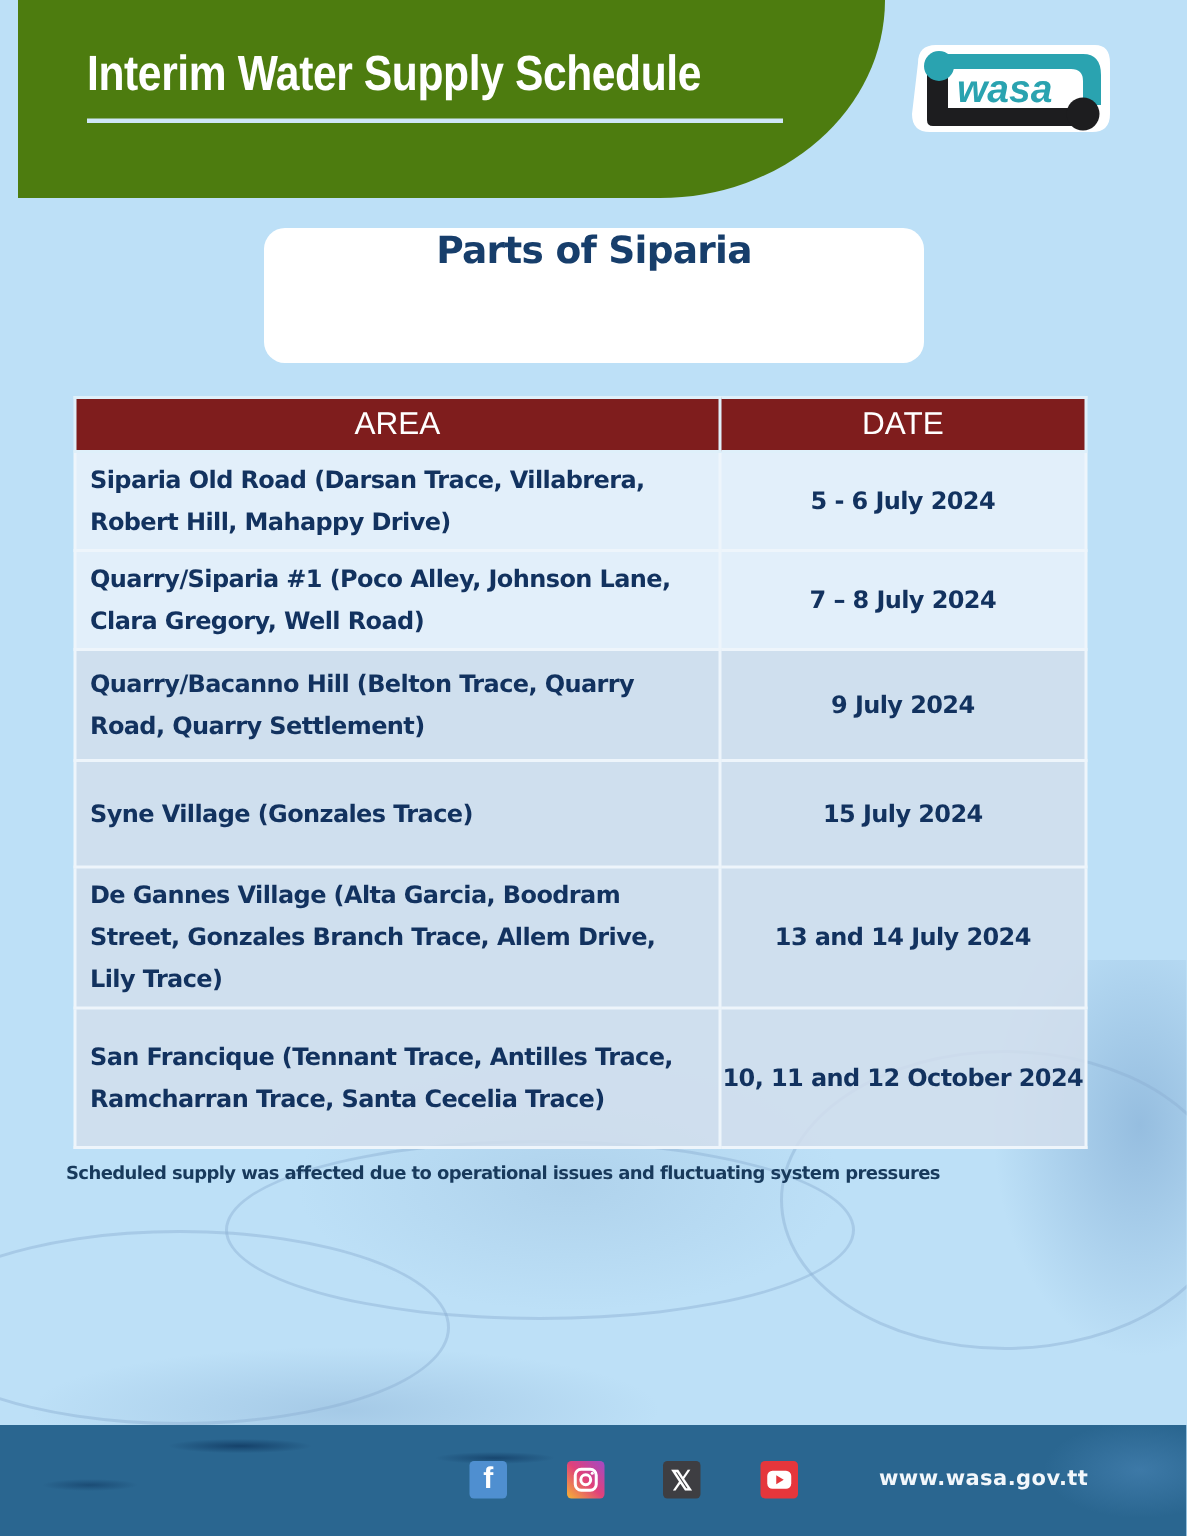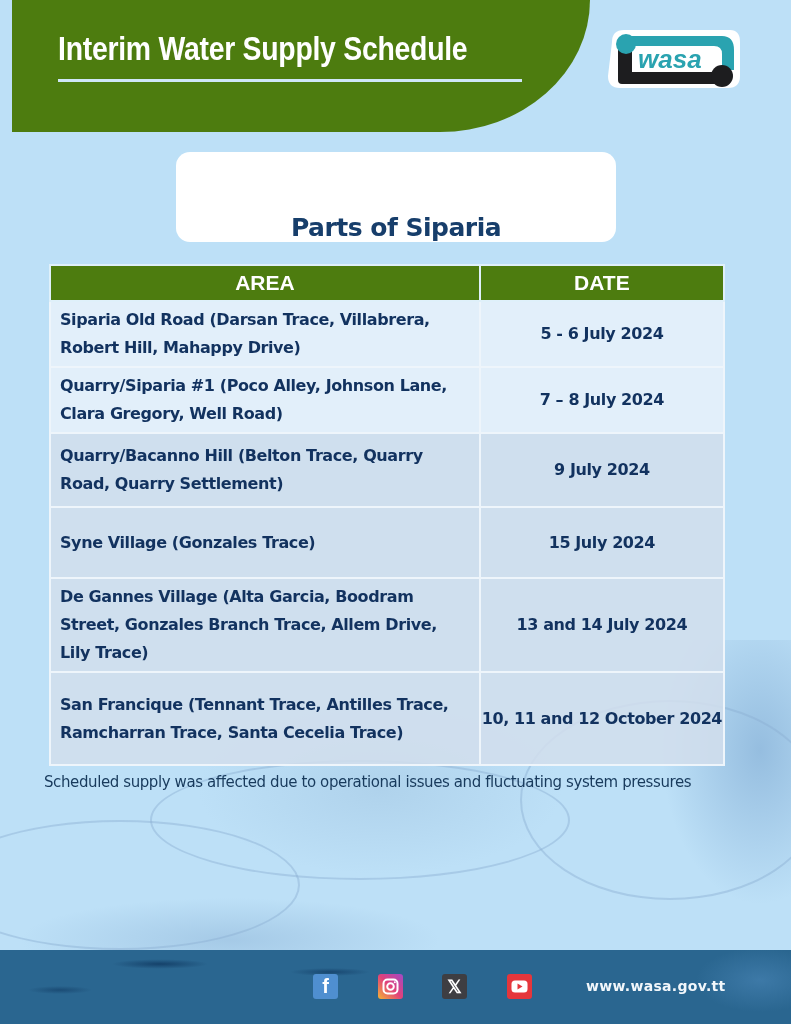--- a/index.html
+++ b/index.html
@@ -39,51 +39,51 @@
     .header-rule {
       position: absolute; left: 46px; top: 79px; width: 464px; height: 3px;
       background: #cfe6f7;
     }
     .logo {
       position: absolute; left: 604px; top: 24px; width: 140px; height: 70px;
     }
     .subtitle-card {
       position: absolute; left: 176px; top: 152px; width: 440px; height: 90px;
       background: #ffffff; border-radius: 14px;
-      display: flex; align-items: flex-end; justify-content: center;
+      display: flex; align-items: flex-start; justify-content: center;
     }
     .subtitle-text {
       color: #173e6b; font-weight: bold; font-size: 25px;
       font-family: "DejaVu Sans", sans-serif;
       letter-spacing: -0.5px;
     }
     table.schedule {
       position: absolute; left: 49px; top: 264px; width: 676px;
       border-collapse: collapse;
       font-family: "DejaVu Sans", sans-serif;
     }
     table.schedule th {
-      background: #4d7c0f; color: #ffffff;
+      background: #7f1d1d; color: #ffffff;
       font-family: "Liberation Sans", sans-serif;
-      font-weight: bold; font-size: 21px;
+      font-weight: normal; font-size: 21px;
       height: 36px; text-align: center;
       border: 2px solid #dff0fa;
     }
     table.schedule td {
       border: 2px solid #eef5fb;
       color: #12325f; font-weight: bold; font-size: 16px; line-height: 28px;
       letter-spacing: -0.4px;
     }
     td.area { width: 431px; padding: 4px 8px 4px 9px; text-align: left; }
     td.date { width: 245px; text-align: center; font-size: 17.5px; }
     tr.light td { background: rgba(229,240,250,0.92); }
     tr.gray td { background: rgba(210,222,236,0.85); }
     .footnote {
       position: absolute; left: 44px; top: 768px; width: 720px;
-      color: #183a5c; font-weight: normal; font-size: 15px; line-height: 28px;
+      color: #183a5c; font-weight: bold; font-size: 12px; line-height: 28px;
       letter-spacing: -0.4px;
     }
     .footer {
       position: absolute; left: 0; top: 950px; width: 791px; height: 74px;
       background: #2a6690;
       background-image:
         radial-gradient(ellipse 60px 6px at 160px 14px, rgba(12,50,90,0.7), rgba(0,0,0,0) 80%),
         radial-gradient(ellipse 50px 5px at 330px 22px, rgba(12,50,90,0.6), rgba(0,0,0,0) 80%),
         radial-gradient(ellipse 40px 5px at 60px 40px, rgba(12,50,90,0.5), rgba(0,0,0,0) 80%),
         radial-gradient(ellipse 80px 40px at 760px 30px, rgba(80,140,190,0.5), rgba(0,0,0,0) 80%);

